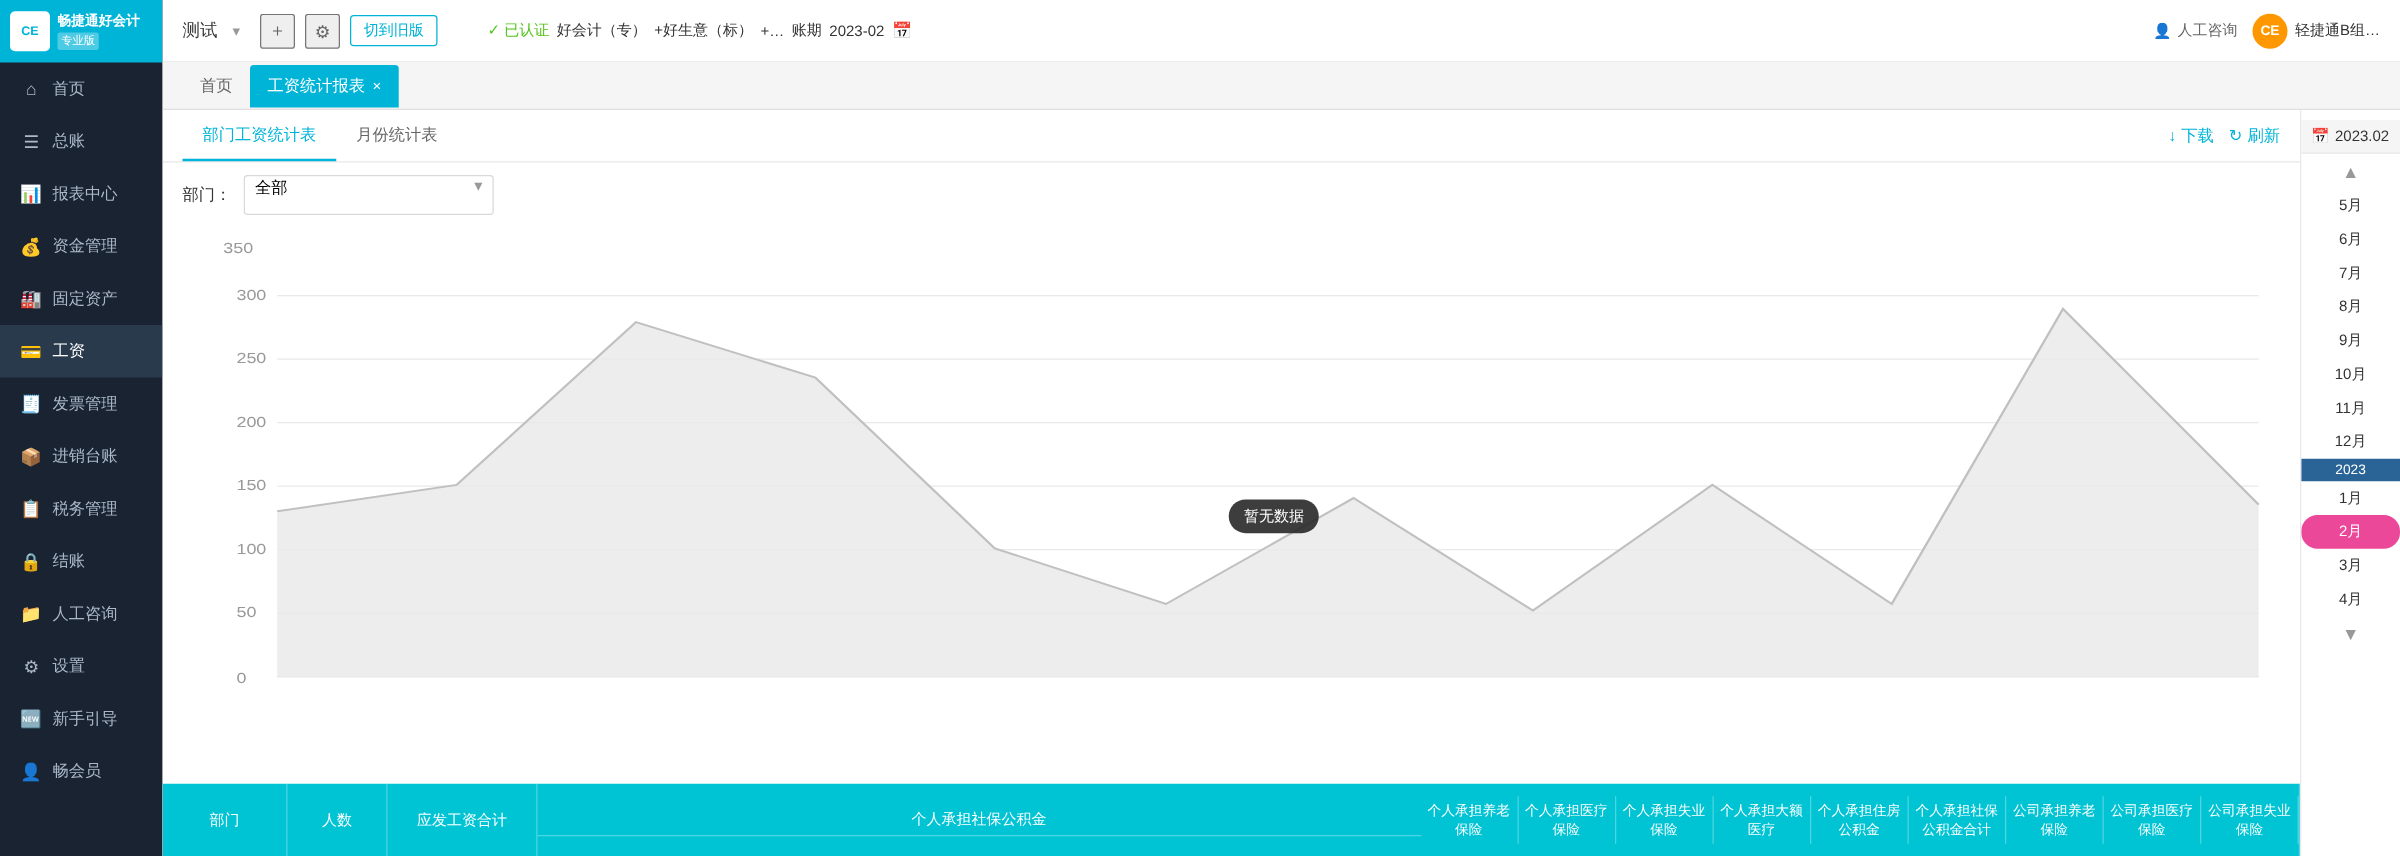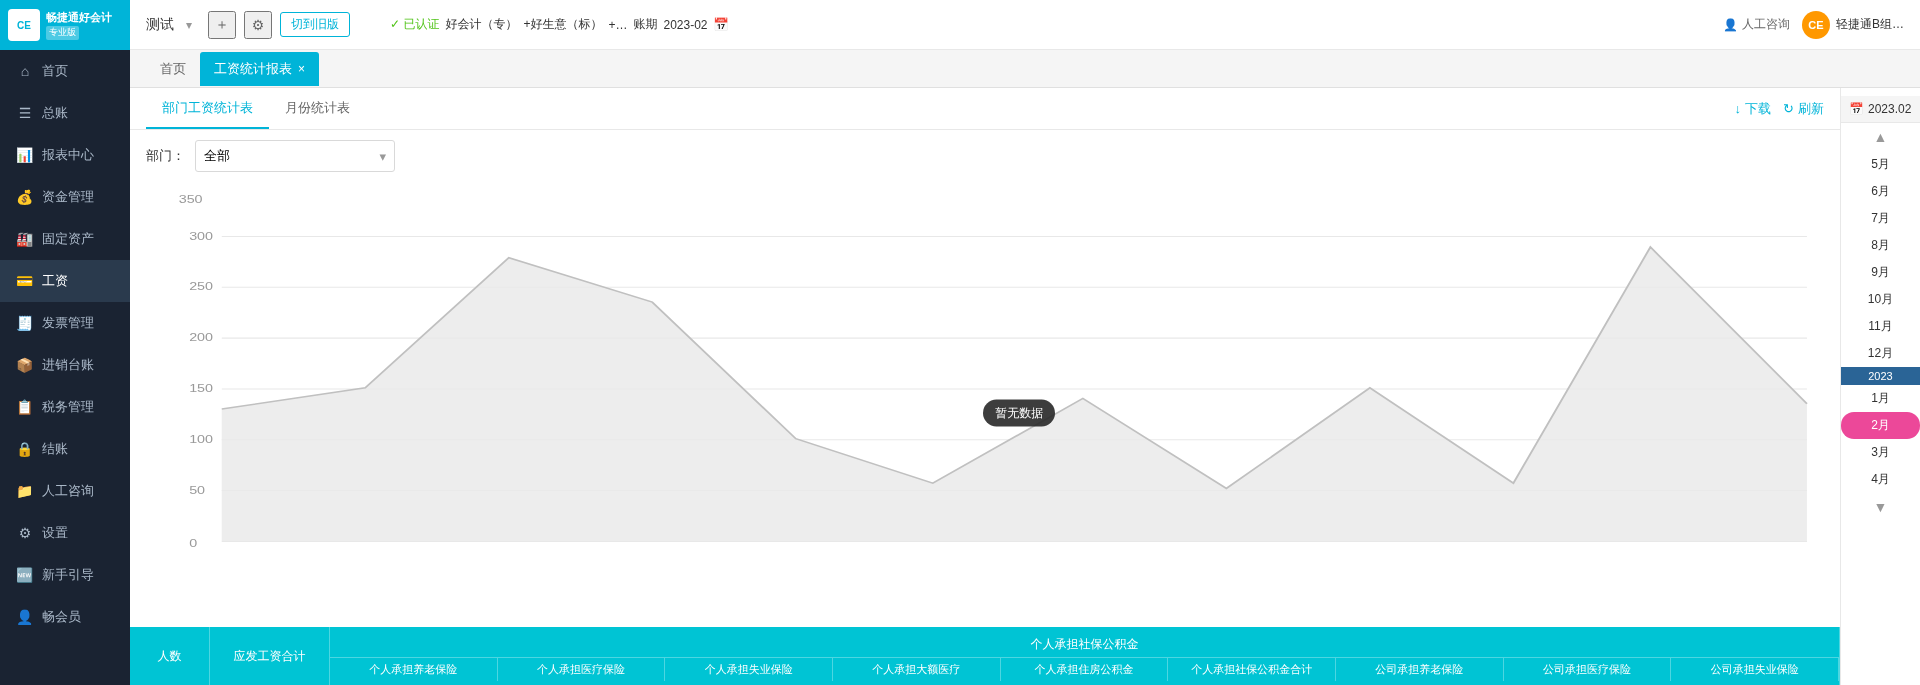--- a/index.html
+++ b/index.html
@@ -161,21 +161,20 @@
     }
     .filter-label { font-size: 13px; color: #333; }
     .filter-select {
       width: 200px;
       height: 32px;
       border: 1px solid #d9d9d9;
       border-radius: 3px;
       padding: 0 8px;
       font-size: 13px;
       display: flex;
-      align-items: center;
       justify-content: space-between;
       cursor: pointer;
       background: white;
     }
     .filter-select-arrow { color: #999; }
 
     
     .chart-area { flex: 1; position: relative; padding: 10px 20px 0 20px; overflow: hidden; }
     .chart-svg { width: 100%; height: 360px; }
 
@@ -199,21 +198,21 @@
       justify-content: center;
       color: white;
       font-size: 12px;
       border-right: 1px solid rgba(255,255,255,0.3);
       text-align: center;
       padding: 4px;
       flex-shrink: 0;
     }
     .th-group {
       display: flex;
-      flex-direction: column;
+      flex-direction: row;
       align-items: center;
       justify-content: center;
       color: white;
       border-right: 1px solid rgba(255,255,255,0.3);
       flex-shrink: 0;
     }
     .th-group-title {
       font-size: 12px;
       border-bottom: 1px solid rgba(255,255,255,0.3);
       width: 100%;
@@ -470,20 +469,23 @@
           <polyline points="55,205 165,185 275,62 385,104 495,233 600,275 715,195 825,280 935,185 1045,275 1150,52 1270,200" fill="none" stroke="#c0c0c0" stroke-width="1.5"></polyline>
         </svg>
         
         <div class="chart-tooltip" style="left: 52%; top: 52%; transform: translate(-50%, -50%);">
           <span>暂无数据</span>
         </div>
       </div>
 
       <div class="table-area">
         <div class="table-header">
+          <div class="th" style="width:100px;">
+            <span>部门</span>
+          </div>
           <div class="th" style="width:80px;">
             <span>人数</span>
           </div>
           <div class="th" style="width:120px;">
             <span>应发工资合计</span>
           </div>
 
           <div class="th-group" style="flex:1;">
             <div class="th-group-title">
               <span>个人承担社保公积金</span>

